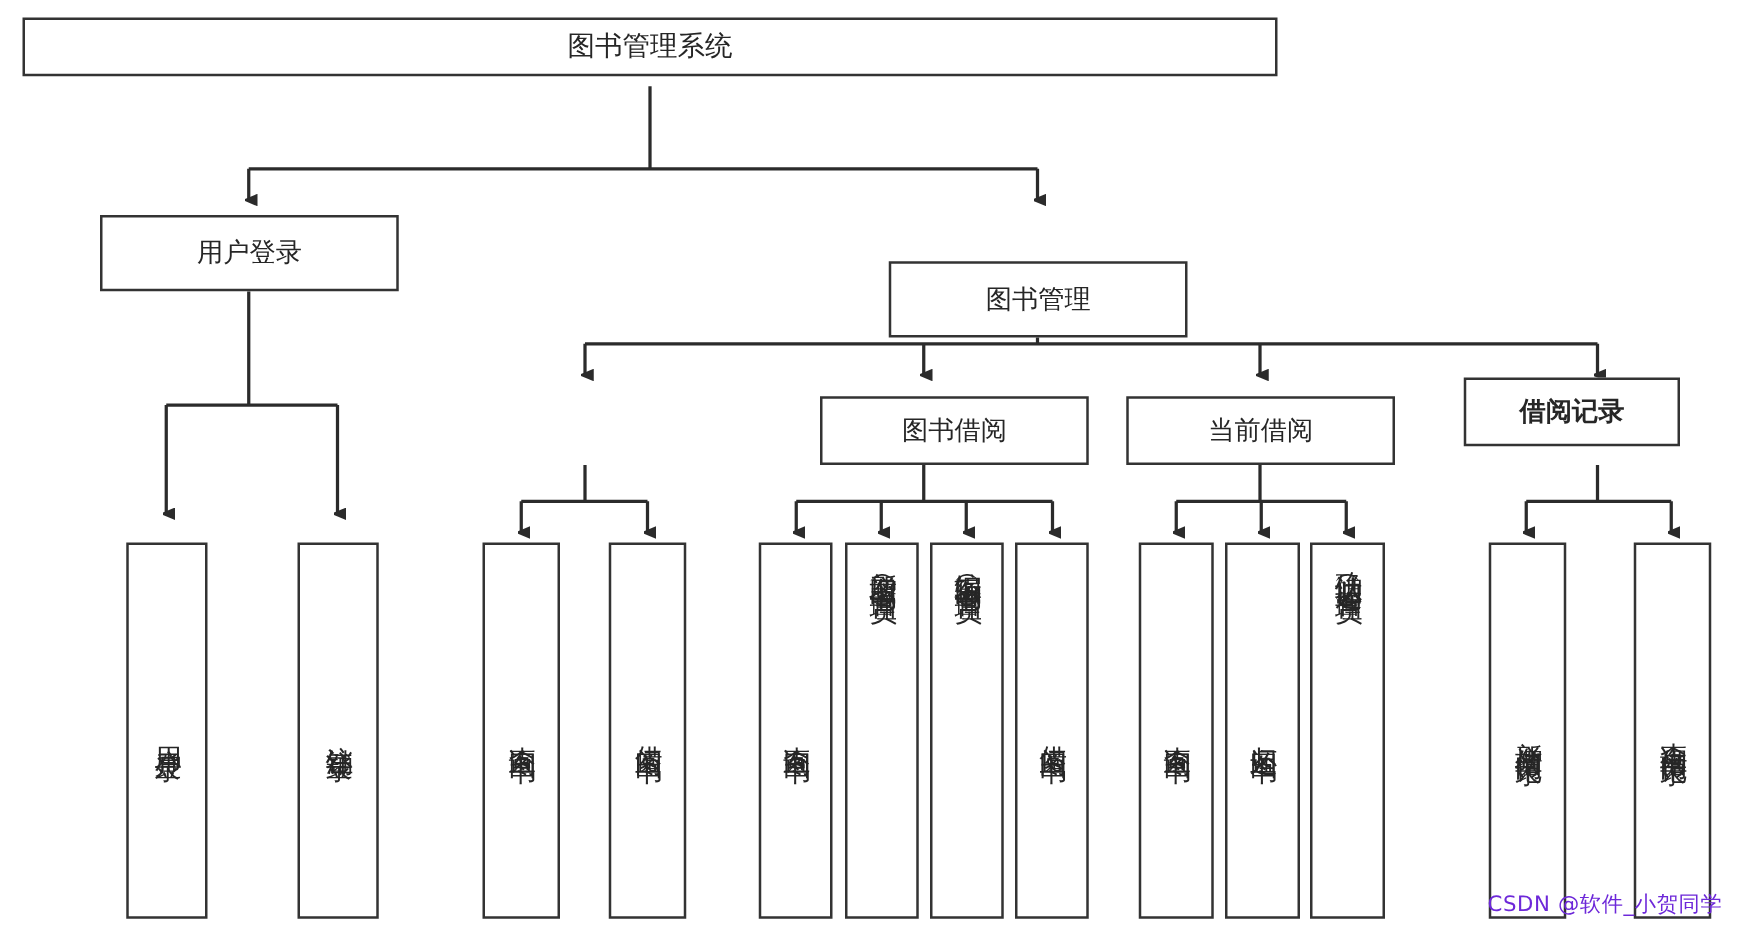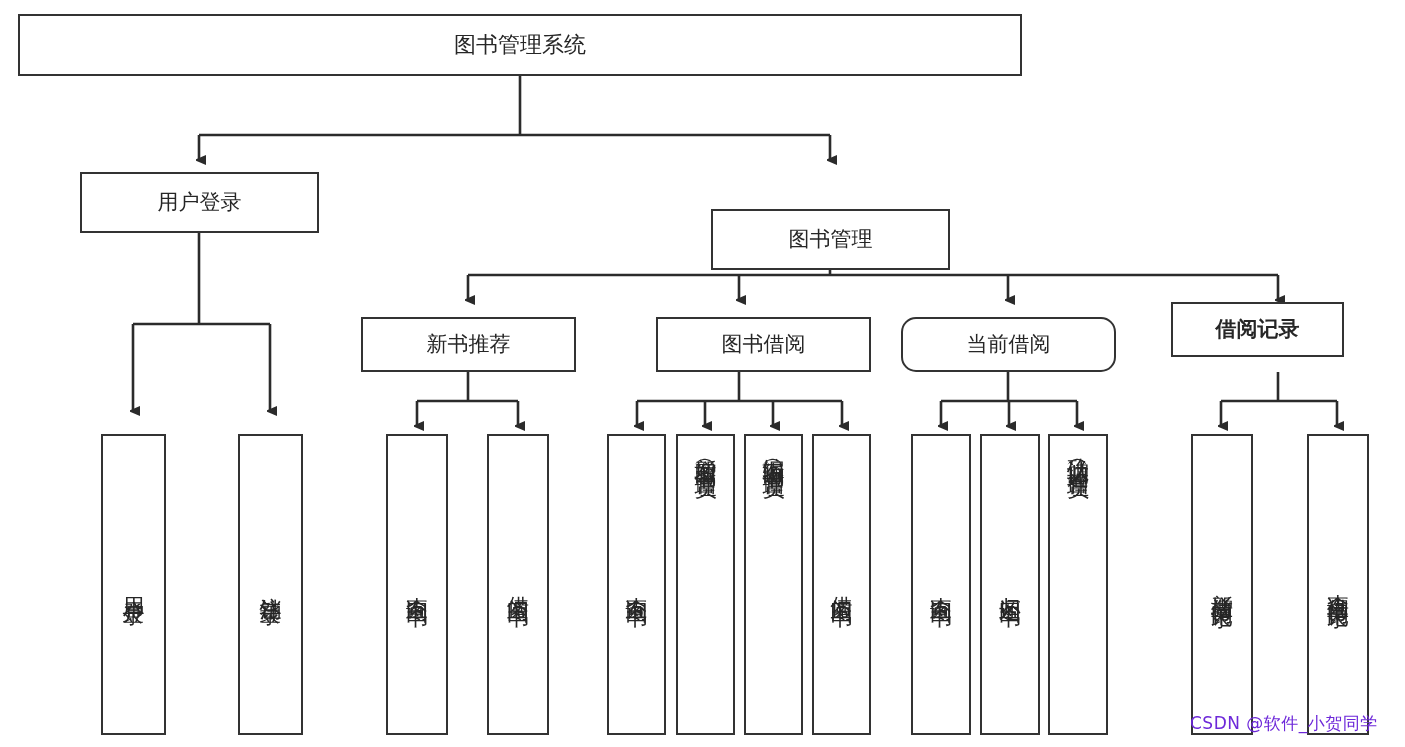--- a/index.html
+++ b/index.html
@@ -129,41 +129,38 @@
       <path d="M1009,401 L1009,426" marker-end="url(#arrow)"></path>
       <path d="M1077,401 L1077,426" marker-end="url(#arrow)"></path>
 
       <path d="M1278,372 L1278,401"></path>
       <path d="M1221,401 L1337,401"></path>
       <path d="M1221,401 L1221,426" marker-end="url(#arrow)"></path>
       <path d="M1337,401 L1337,426" marker-end="url(#arrow)"></path>
     </g>
   </svg>
 
-  <div class="node horiz root" style="left:18px; top:14px; width:1004px; height:62px;">
+  <div class="node horiz root" style="left:18px; top:14px; width:1004px; height:47px;">
     <span class="label">图书管理系统</span>
   </div>
 
   <div class="node horiz" style="left:80px; top:172px; width:239px; height:61px;">
     <span class="label">用户登录</span>
   </div>
 
   <div class="node horiz" style="left:711px; top:172px; width:239px; height:61px;margin-top:37px;">
     <span class="label">图书管理</span>
   </div>
 
-  <div class="node horiz" style="left:361px; top:317px; width:215px; height:55px;">
-    <span class="label">新书推荐</span>
-  </div>
 
   <div class="node horiz" style="left:632px; top:317px; width:215px; height:55px;margin-left:24px;">
     <span class="label">图书借阅</span>
   </div>
 
-  <div class="node horiz" style="left:901px; top:317px; width:215px; height:55px;border-radius:15px;">
+  <div class="node horiz" style="left:901px; top:317px; width:215px; height:55px;">
     <span class="label">当前借阅</span>
   </div>
 
   <div class="node horiz" style="left:1171px; top:302px; width:173px; height:55px;font-weight:bold;">
     <span class="label">借阅记录</span>
   </div>
 
   <div class="node vert" style="left:101px; top:434px; width:65px; height:301px;">
     <span class="vwrap">
       <span class="label">用户登录</span>

